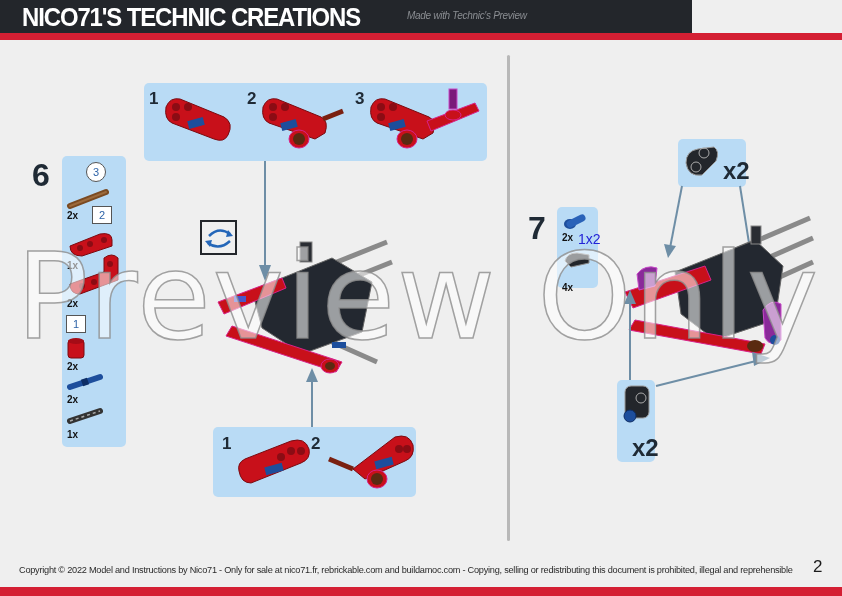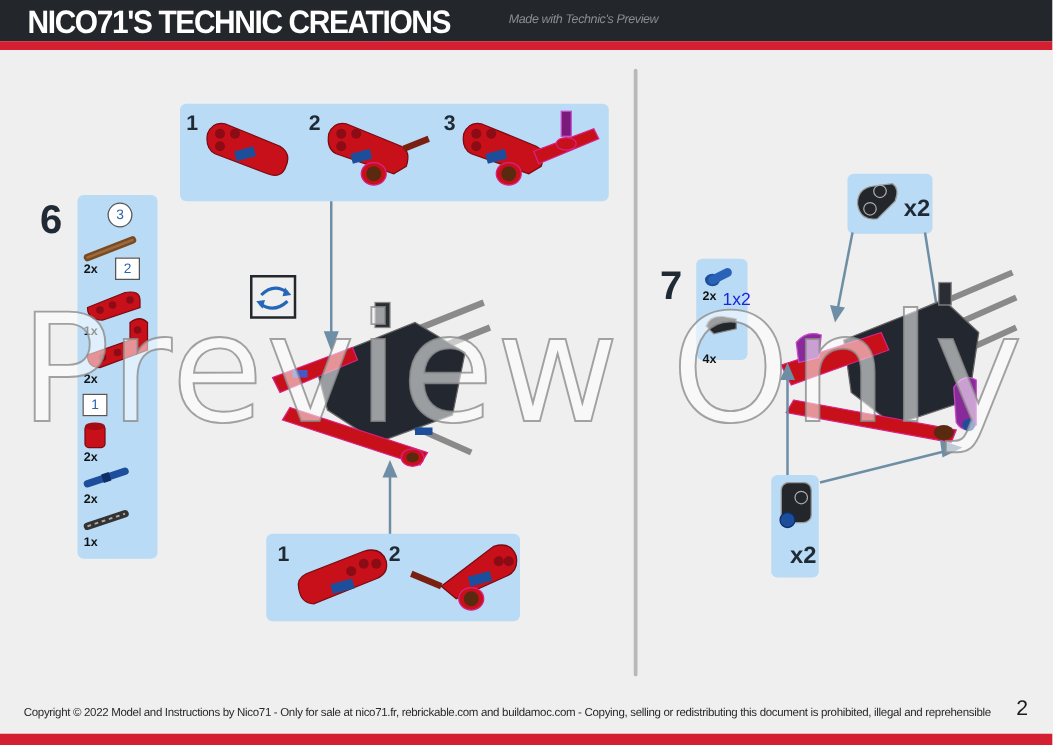--- a/index.html
+++ b/index.html
@@ -1,30 +1,30 @@
 <!DOCTYPE html>
 <html><head>
 <meta charset="utf-8">
 <style>
   * { box-sizing: border-box; margin: 0; padding: 0; }
   html, body { width: 842px; height: 596px; overflow: hidden; background: #efefef; }
   body { position: relative; font-family: "Liberation Sans", sans-serif; }
 
-  .header { position: absolute; left: 0; top: 0; width: 842px; height: 33px; background: #23262b; }
+  .header { position: absolute; left: 0; top: 0; width: 692px; height: 33px; background: #23262b; }
   .header .brand { position: absolute; left: 22px; top: 2px; font-family: "Liberation Sans", sans-serif; font-weight: bold; font-size: 26px; color: #ffffff; letter-spacing: -1.2px; transform: scaleX(0.92); transform-origin: left center; line-height: 30px; }
   .header .tagline { position: absolute; left: 407px; top: 10px; font-size: 10px; font-style: italic; color: #8a8d92; letter-spacing: -0.3px; }
   .red-bar-top { position: absolute; left: 0; top: 33px; width: 842px; height: 7px; background: #d41f33; }
 
   .divider { position: absolute; left: 507px; top: 55px; width: 3px; height: 486px; background: #b8b8b8; border-radius: 2px; }
 
   .panel { position: absolute; background: #b9dbf5; border-radius: 5px; }
   .stepnum { position: absolute; font-weight: bold; color: #1f2a35; font-size: 32px; font-family: "Liberation Sans", sans-serif; }
   .subnum { position: absolute; font-weight: bold; color: #1f2a35; font-size: 17px; }
   .qty { position: absolute; font-size: 10px; color: #111; font-weight: bold; }
-  .bigqty { position: absolute; font-size: 19px; font-weight: bold; color: #1f2a35; }
+  .bigqty { position: absolute; font-size: 24px; font-weight: bold; color: #1f2a35; }
   .badge-box { position: absolute; width: 20px; height: 18px; background: #fff; border: 1px solid #555; font-size: 11px; color: #2f64a8; text-align: center; line-height: 16px; }
   .badge-circle { position: absolute; width: 20px; height: 20px; border-radius: 50%; background: #fff; border: 1px solid #555; font-size: 11px; color: #2f64a8; text-align: center; line-height: 18px; }
   .blue-label { position: absolute; font-size: 14px; color: #2323d6; }
   svg { position: absolute; overflow: visible; }
 
   .rotate-icon { position: absolute; left: 200px; top: 220px; width: 37px; height: 35px; border: 2px solid #23262b; background: #efefef; }
 
   .footer-text { position: absolute; left: 19px; top: 565px; font-size: 9.2px; color: #2a2a2a; letter-spacing: -0.25px; white-space: nowrap; }
   .page-num { position: absolute; left: 813px; top: 557px; font-size: 17px; color: #1b1b1b; }
   .red-bar-bottom { position: absolute; left: 0; top: 587px; width: 842px; height: 9px; background: #d41f33; }

